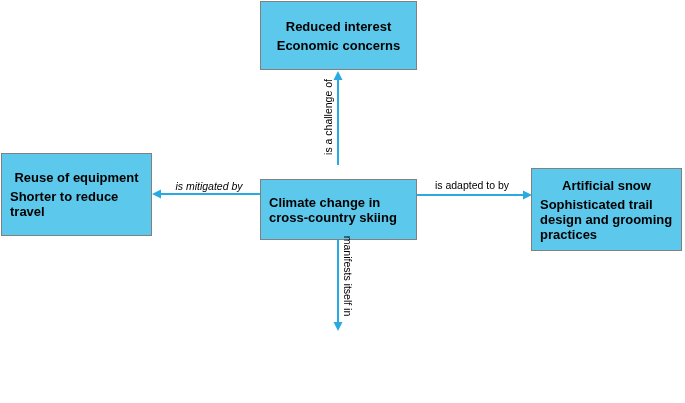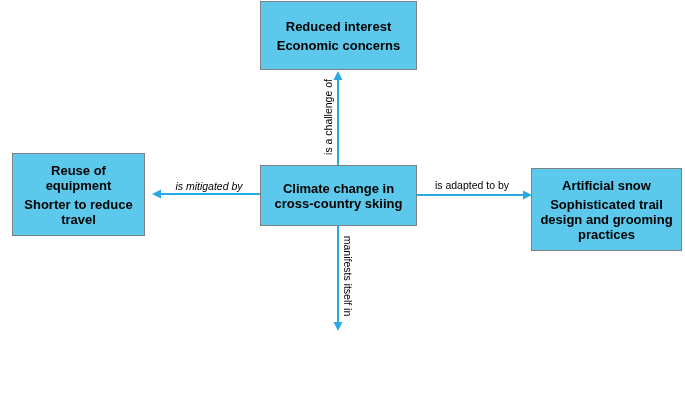--- a/index.html
+++ b/index.html
@@ -23,30 +23,30 @@
   .edges line { stroke: var(--arrow, #29aae2); stroke-width: 2; }
   .edges polygon { fill: var(--arrow, #29aae2); }
   .node {
     position: absolute;
     background: var(--box-fill, #5cc9ec);
     border: 1px solid var(--box-border, #808080);
     display: flex;
     flex-direction: column;
     align-items: center;
     justify-content: center;
-    text-align: center;
+    text-align: left;
     font-weight: bold;
     font-size: 13px;
     line-height: 15px;
     padding: 2px 8px;
   }
   .node p + p { margin-top: 4px; }
   .node-top    { left: 260px; top: 1px;   width: 157px; height: 69px; }
-  .node-center { left: 260px; top: 165px; width: 157px; height: 61px; }
-  .node-left   { left: 12px;   top: 153px; width: 133px; height: 83px; }
+  .node-center { left: 260px; top: 179px; width: 157px; height: 61px; }
+  .node-left   { left: 1px;   top: 153px; width: 151px; height: 83px; }
   .node-right  { left: 531px; top: 168px; width: 151px; height: 83px; }
   .node-bottom { left: 260px; top: 331px; width: 158px; height: 69px; }
   .edge-label {
     position: absolute;
     font-size: 10.5px;
     font-weight: normal;
     white-space: nowrap;
     color: var(--text, #000);
   }
   .edge-label.center { transform: translate(-50%, -50%); }

